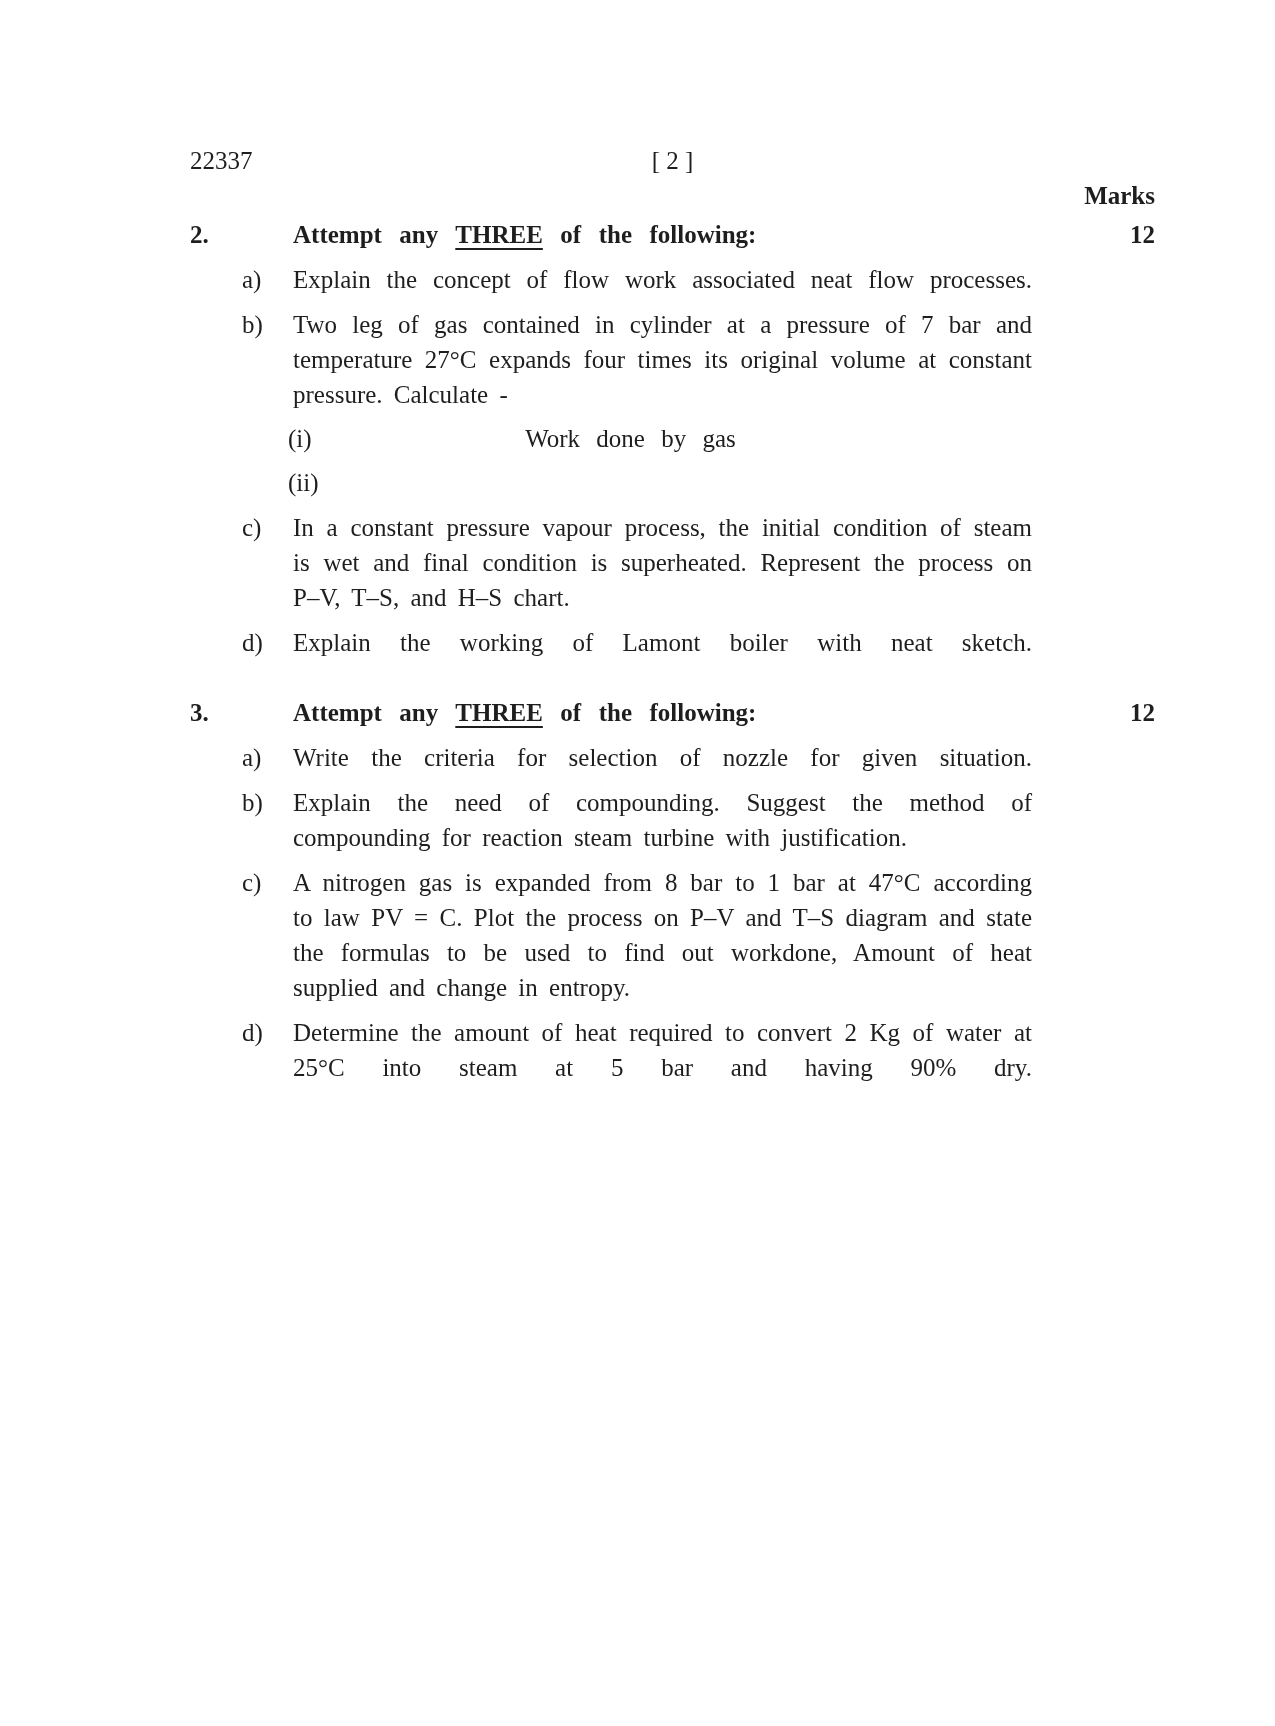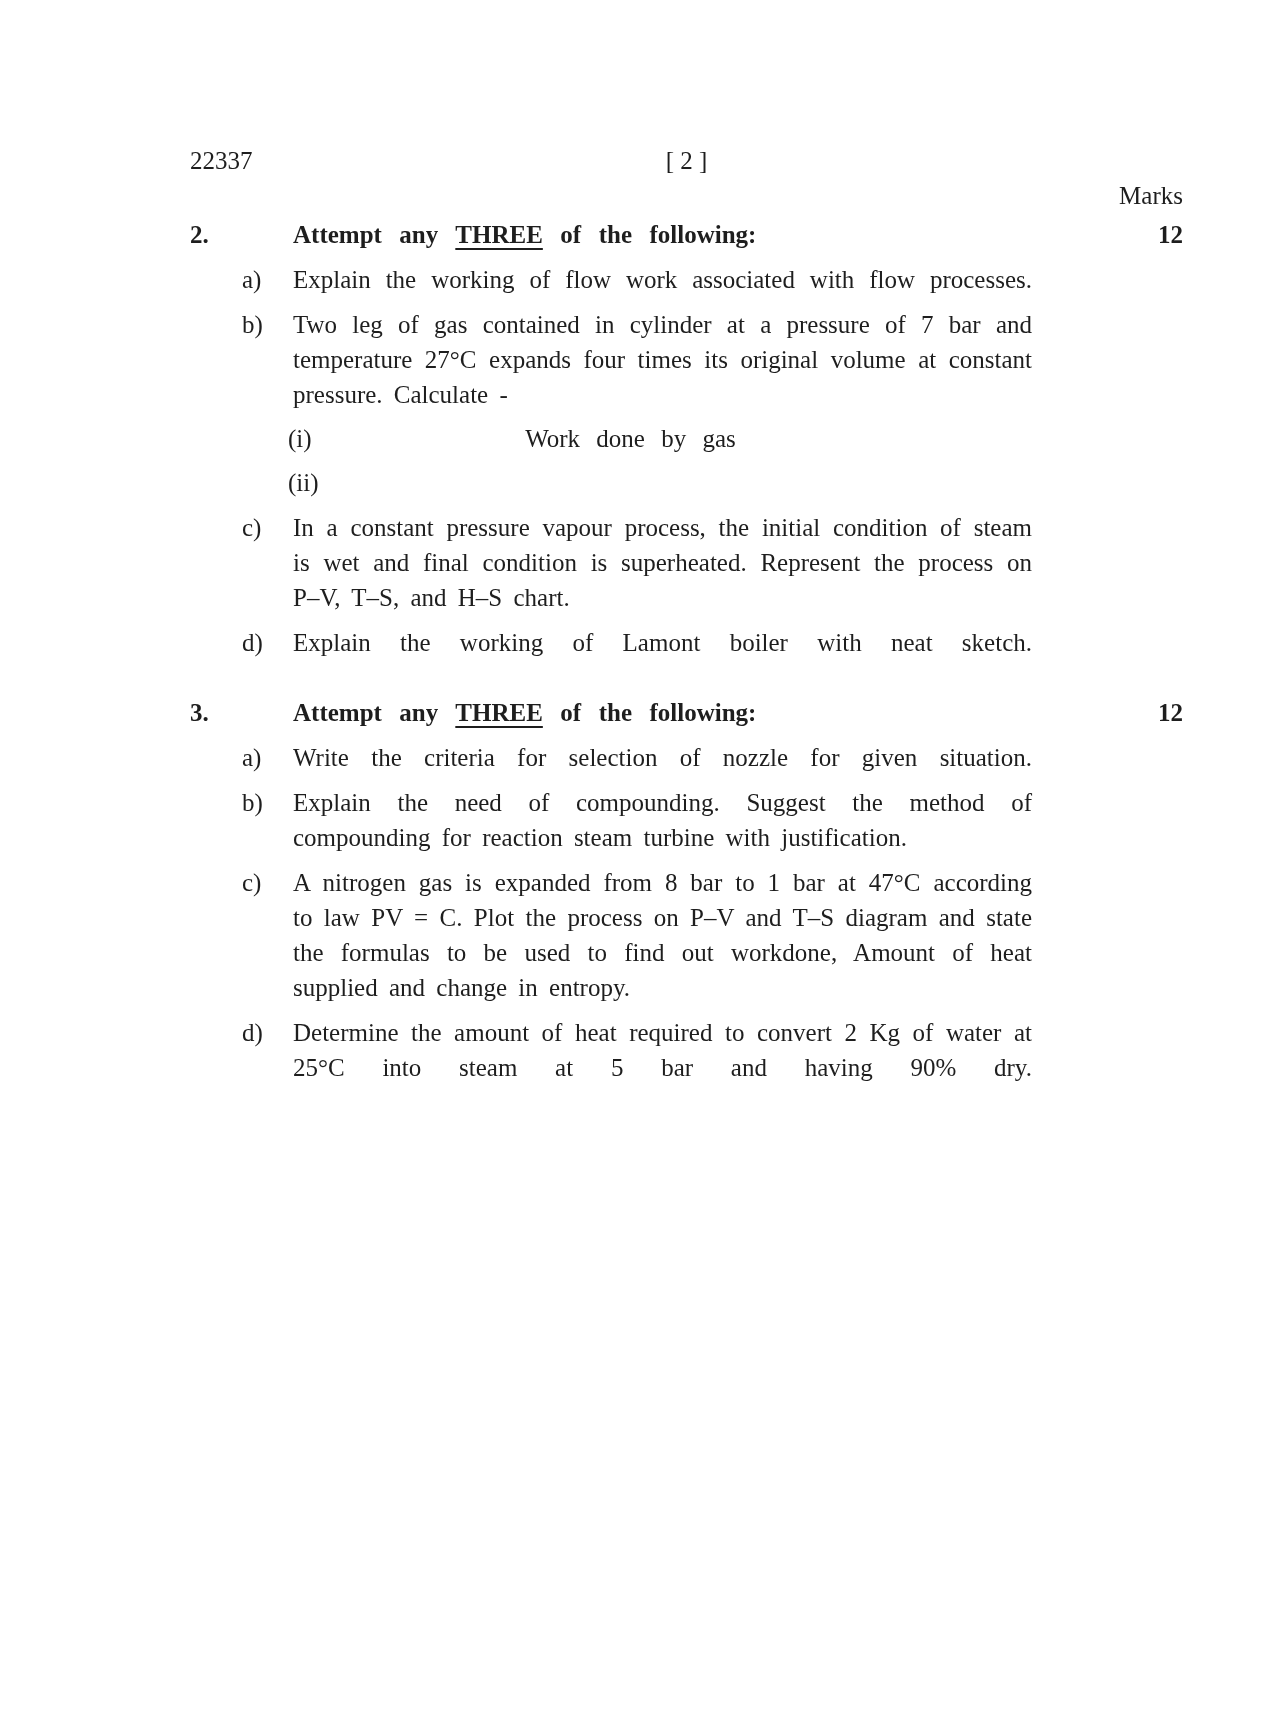--- a/index.html
+++ b/index.html
@@ -13,33 +13,33 @@
     height: 1726px;
     background: #ffffff;
     font-family: "Liberation Serif", "DejaVu Serif", serif;
     color: #1e1e1e;
     box-sizing: border-box;
     padding-top: 143px;
     overflow: hidden;
   }
   .content {
     margin-left: 190px;
-    margin-right: 92px;
+    margin-right: 120px;
     font-size: 25px;
     line-height: 35px;
   }
   .header-row {
     position: relative;
     height: 35px;
   }
   .code { position: absolute; left: 0; top: 0; }
   .pagenum { position: absolute; left: 0; right: 0; top: 0; text-align: center; }
   .marks-row {
     text-align: right;
-    font-weight: normal;
+    font-weight: bold;
   }
   .sec-head {
     display: flex;
     margin-top: 4px;
     font-weight: bold;
     word-spacing: 0.45em;
   }
   .sec-head.gap-lg { margin-top: 35px; }
   .sec-num { flex: 0 0 103px; }
   .sec-title { flex: 1 1 auto; }
@@ -87,21 +87,21 @@
     </div>
 
     <div class="sec-head">
       <span class="sec-num">2.</span>
       <span class="sec-title"><span>Attempt any </span><span class="u">THREE</span><span> of the following:</span></span>
       <span class="sec-marks">12</span>
     </div>
 
     <div class="item stretch">
       <span class="ltr">a)</span>
-      <span class="txt">Explain the working of flow work associated with flow processes.</span>
+      <span class="txt">Explain the concept of flow work associated neat flow processes.</span>
     </div>
 
     <div class="item">
       <span class="ltr">b)</span>
       <span class="txt">Two leg of gas contained in cylinder at a pressure of 7 bar and temperature 27°C expands four times its original volume at constant pressure. Calculate -</span>
     </div>
 
     <div class="subitem">
       <span class="mark">(i)</span>
       <span class="stxt">Work done by gas</span>

